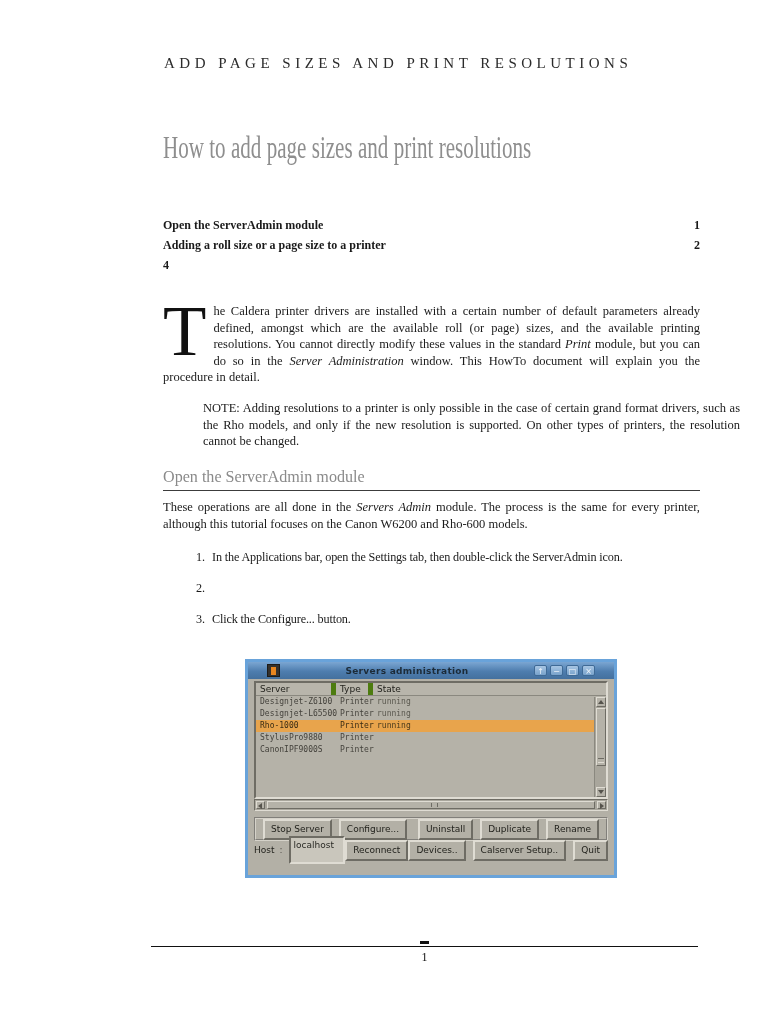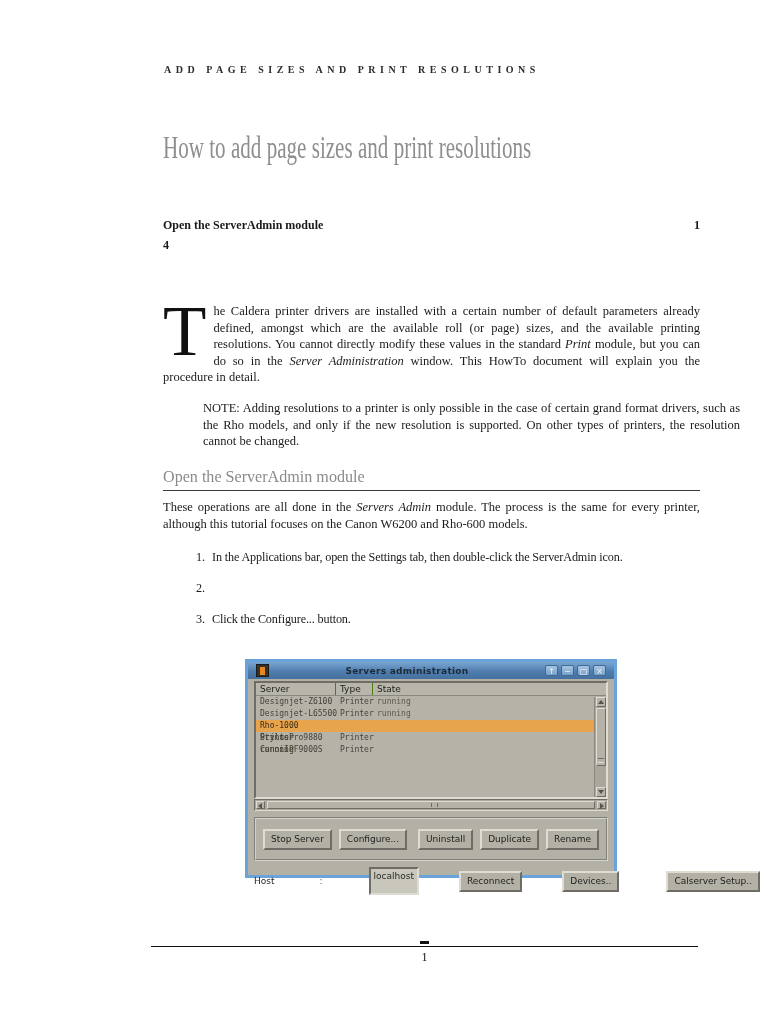--- a/index.html
+++ b/index.html
@@ -8,22 +8,22 @@
     position: relative;
     width: 768px; height: 1024px;
     background: #ffffff;
     font-family: "Liberation Serif", serif;
     color: #1a1a1a;
     overflow: hidden;
   }
 
   
   .running-header {
-    position: absolute; left: 164px; top: 64px;
-    font-size: 10px; font-weight: bold; letter-spacing: 4.5px;
+    position: absolute; left: 164px; top: 55px;
+    font-size: 15px; font-weight: normal; letter-spacing: 4.5px;
     color: #2b2b2b;
   }
   .page-title {
     position: absolute; left: 163px; top: 130px;
     font-size: 31px; font-weight: normal; color: #8e8e8e;
     white-space: nowrap;
     transform: scaleX(0.68); transform-origin: left top;
     letter-spacing: 0px;
   }
   .toc { position: absolute; left: 163px; top: 215px; width: 537px; }
@@ -65,21 +65,21 @@
   .xwin {
     position: absolute; left: 245px; top: 659px;
     width: 372px; height: 219px;
     border: 3px solid #69a3da;
     background: #b3b0a6;
     font-family: "DejaVu Sans", "Liberation Sans", sans-serif;
   }
   .titlebar {
     height: 17px; display: flex; align-items: center;
     background: linear-gradient(180deg, #7ba6d2 0%, #4e7dae 55%, #44709e 100%);
-    padding: 0 8px;
+    padding: 0 19px;
   }
   .win-icon {
     width: 13px; height: 13px; background: #35312c;
     border: 1px solid #1d1b18; position: relative; flex: 0 0 auto;
   }
   .win-icon-glyph {
     position: absolute; left: 3px; top: 2px; width: 5px; height: 8px;
     background: #e8861f;
   }
   .win-title {
@@ -97,28 +97,28 @@
   .win-body { position: relative; height: 196px; padding: 2px 6px 0 6px; }
 
   .list-box {
     position: relative; height: 118px;
     border: 2px solid; border-color: #6e6c64 #dfdcd3 #dfdcd3 #6e6c64;
     background: #b5b2a8; overflow: hidden;
   }
   .list-header { display: flex; height: 13px; border-bottom: 1px solid #8a887f; background: #b8b5ab; }
   .lh-cell {
     font-size: 9px; color: #24241f; line-height: 13px; padding-left: 4px;
-    border-right: 1px solid #4d7c0f;
+    border-right: 5px solid #4d7c0f;
   }
   .col-server { width: 80px; }
   .col-type  { width: 37px; }
   .col-state { flex: 1; border-right: none; }
   .list-rows { width: calc(100% - 12px); }
   .lrow { display: flex; height: 12px; font-family: "DejaVu Sans Mono", monospace; font-size: 8px; line-height: 12px; color: #44423c; }
-  .lrow.selected { background: #e8a44c; color: #3a2c14; flex-direction: column; }
+  .lrow.selected { background: #e8a44c; color: #3a2c14; }
   .lc { padding-left: 4px; overflow: visible; white-space: nowrap; }
   .lc.server { width: 80px; }
   .lc.type   { width: 37px; }
   .lc.state  { flex: 1; color: #5a584f; }
   .lrow.selected .lc.state { color: #4a3a1c; }
 
   .vscroll {
     position: absolute; top: 14px; right: 0; bottom: 0; width: 12px;
     background: #a9a69c; border-left: 1px solid #8a887f;
   }
@@ -155,34 +155,34 @@
     position: absolute; left: 12px; right: 12px; top: 1px; height: 8px;
     background: #b5b2a8;
     border: 1px solid; border-color: #dfdcd3 #6e6c64 #6e6c64 #dfdcd3;
   }
   .hthumb::after {
     content: ""; position: absolute; left: 50%; top: 1px; width: 5px; height: 4px;
     border-left: 1px solid #6e6c64; border-right: 1px solid #6e6c64;
   }
 
   .btn-frame {
-    margin-top: 6px; height: 44px;
+    margin-top: 6px; height: 24px;
     border: 2px groove #d5d2c9;
     display: flex; align-items: center; padding: 0 7px; gap: 7px;
   }
   .btn {
     background: #b3b0a6; color: #1f1f1a;
     border: 2px solid; border-color: #dfdcd3 #6e6c64 #6e6c64 #dfdcd3;
     font-size: 9px; line-height: 1; padding: 4px 6px;
     font-family: "DejaVu Sans", "Liberation Sans", sans-serif;
     white-space: nowrap;
   }
   .spacer { margin-left: auto; }
 
-  .host-row { margin-top: 11px; display: flex; align-items: center; height: 18px; gap: 40px; }
+  .host-row { margin-top: 0; display: flex; align-items: center; height: 18px; }
   .host-label { font-size: 9px; color: #1f1f1a; margin-right: 5px; }
   .host-colon { font-size: 9px; color: #55534c; margin-right: 6px; }
   .host-input {
     width: 103px; height: 28px;
     background: #c9c6bc;
     border: 2px solid; border-color: #6e6c64 #dfdcd3 #dfdcd3 #6e6c64;
     font-size: 9px; line-height: 12px; padding: 1px 3px; color: #2a2a25;
     font-family: "DejaVu Sans", sans-serif;
   }
 
@@ -206,20 +206,24 @@
 <div class="sheet">
 
   <div class="running-header">ADD PAGE SIZES AND PRINT RESOLUTIONS</div>
 
   <h1 class="page-title">How to add page sizes and print resolutions</h1>
 
   <div class="toc">
     <div class="toc-row">
       <span>Open the ServerAdmin module</span>
       <span>1</span>
+    </div>
+    <div class="toc-row">
+      <span>Adding a roll size or a page size to a printer</span>
+      <span>2</span>
     </div>
     <div class="toc-row">
       <span>4</span>
     </div>
   </div>
 
   <p class="para intro">
     <span class="dropcap">T</span><span>he Caldera printer drivers are installed with a certain number of default parameters already defined, amongst which are the available roll (or page) sizes, and the available printing resolutions. You cannot directly modify these values in the standard </span><i>Print</i><span> module, but you can do so in the </span><i>Server Administration</i><span> window. This HowTo document will explain you the procedure in detail.</span>
   </p>
 

